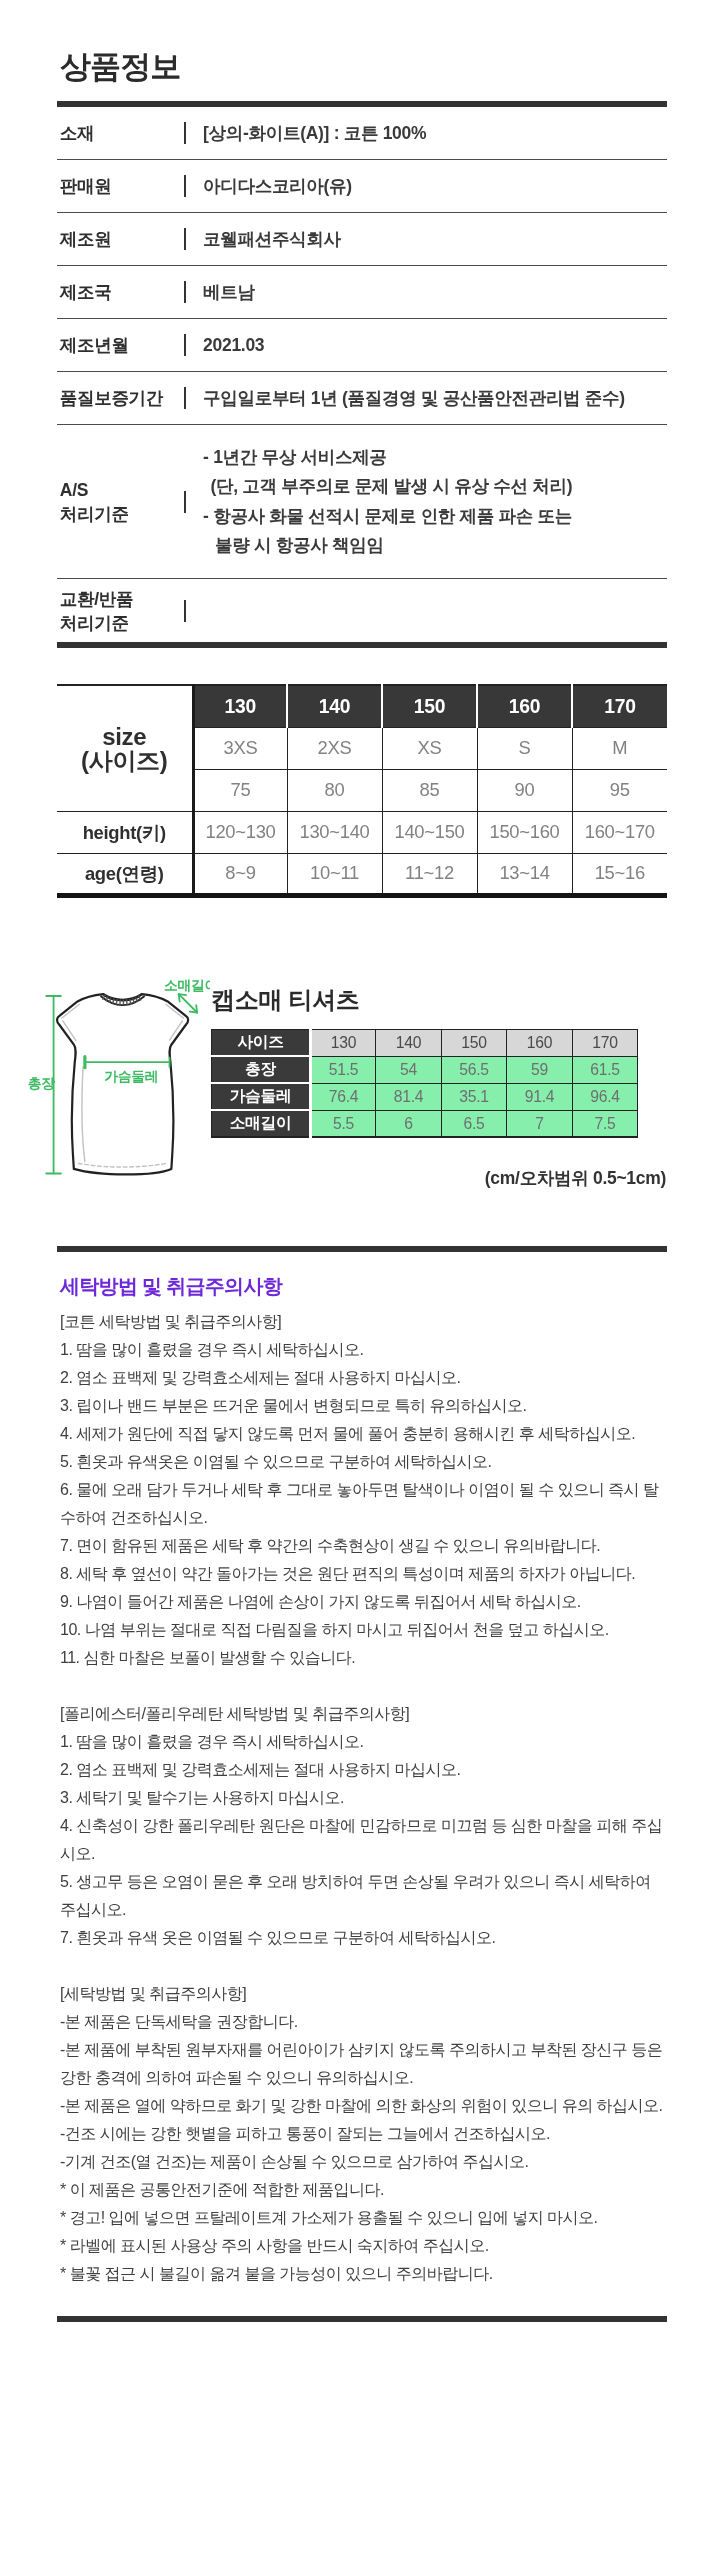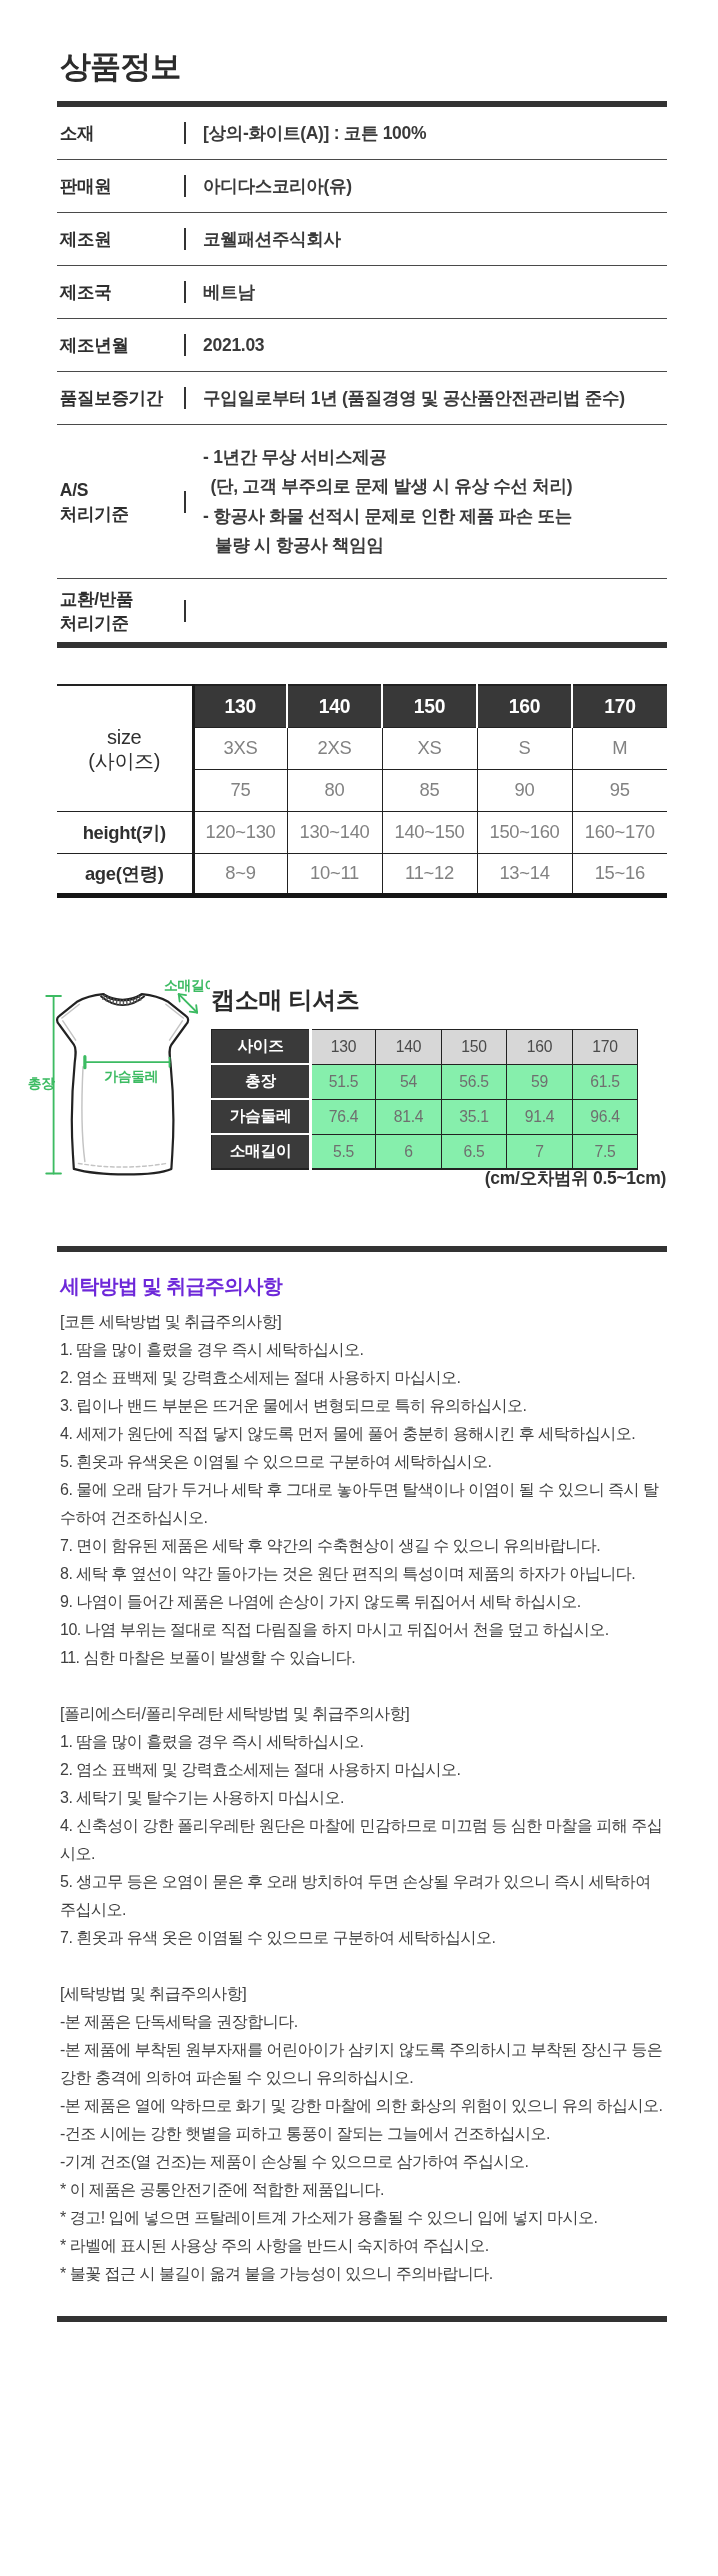--- a/index.html
+++ b/index.html
@@ -29,33 +29,33 @@
   .indent-2 { padding-left:12px; }
   .info-row.tall { padding-top:7.4px; padding-bottom:7.4px; }
 
   
   .size-table { margin:36px 0 0 57px; width:610px; border-collapse:collapse; table-layout:fixed;
                 border-top:2.8px solid #222; border-bottom:5.5px solid #151515; }
   .size-table th, .size-table td { height:42px; text-align:center; vertical-align:middle; }
   .size-table th { background:#383838; color:#fff; font-size:19.3px; font-weight:700;
                    border-left:2.8px solid #fff; border-bottom:1.8px solid #222; }
   .size-table th.c1 { border-left:none; }
-  .size-table td.corner { font-weight:400; color:#2f2f2f; font-size:20px; line-height:24px;
+  .size-table td.corner { font-weight:700; color:#2f2f2f; font-size:24px; line-height:24px;
                           border-right:3.7px solid #1a1a1a; }
   .size-table td.val { color:#828282; font-size:18.4px; border-left:1.8px solid #222; }
   .size-table td.val.c1 { border-left:none; }
   .size-table tr.hline td { border-top:1.8px solid #222; }
   .size-table td.rowlabel { font-weight:700; color:#2f2f2f; font-size:18.4px; border-right:3.7px solid #1a1a1a; }
 
   
   .measure { position:relative; height:304px; margin-top:44px; }
   .m-title { position:absolute; left:211px; top:42px; font-size:24px; font-weight:700; color:#2b2b2b; }
   .m-table { position:absolute; left:211px; top:87px; width:427px; border-collapse:collapse; table-layout:fixed;
              border:1.8px solid #222; border-bottom:2.8px solid #222; }
-  .m-table td, .m-table th { height:35px; text-align:center; vertical-align:middle; font-size:15.7px; font-weight:400; }
+  .m-table td, .m-table th { height:27px; text-align:center; vertical-align:middle; font-size:15.7px; font-weight:400; }
   .m-table .m-label { background:#3a3a3a; color:#fff; font-weight:700; border-right:3.7px solid #fff; border-bottom:2.8px solid #fff; }
   .m-table tr.mlast .m-label { border-bottom:none; }
   .m-table .m-head { background:#d7d7d7; color:#4a4a4a; border:1.8px solid #222; }
   .m-table .m-val { background:#86efac; color:#6f6f6f; border:1.8px solid #222; }
   .m-note { position:absolute; right:53px; top:224px; font-size:17.5px; font-weight:700; color:#333; }
   .diagram { position:absolute; left:26px; top:37px; }
 
   
   .care { margin:20px 0 0 60px; width:608px; font-size:16px; line-height:28px; color:#3f3f3f; letter-spacing:-0.5px; }
   .care-heading { font-size:20px; font-weight:700; color:#6d28d9; margin-bottom:7.4px; letter-spacing:-0.7px; }

